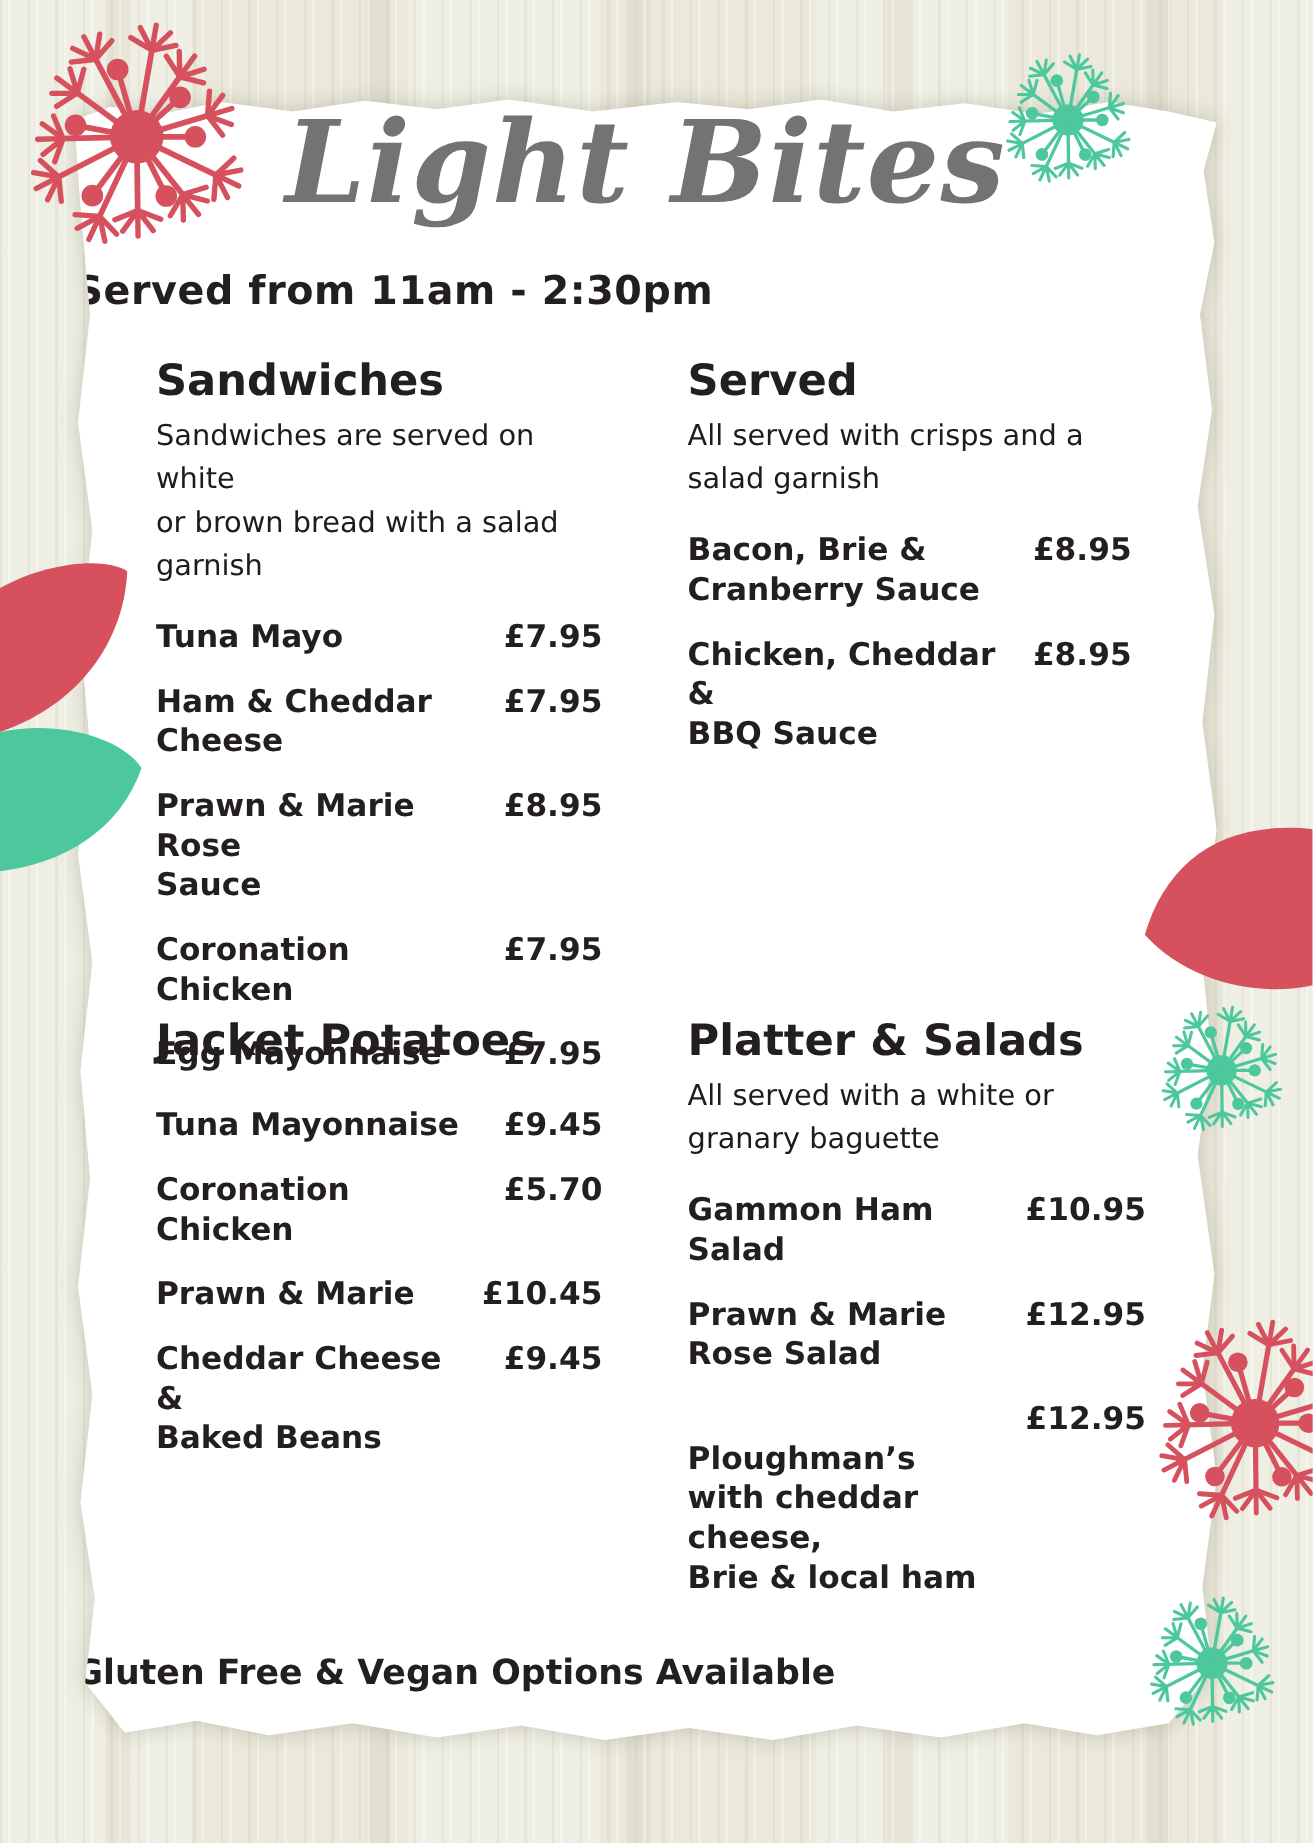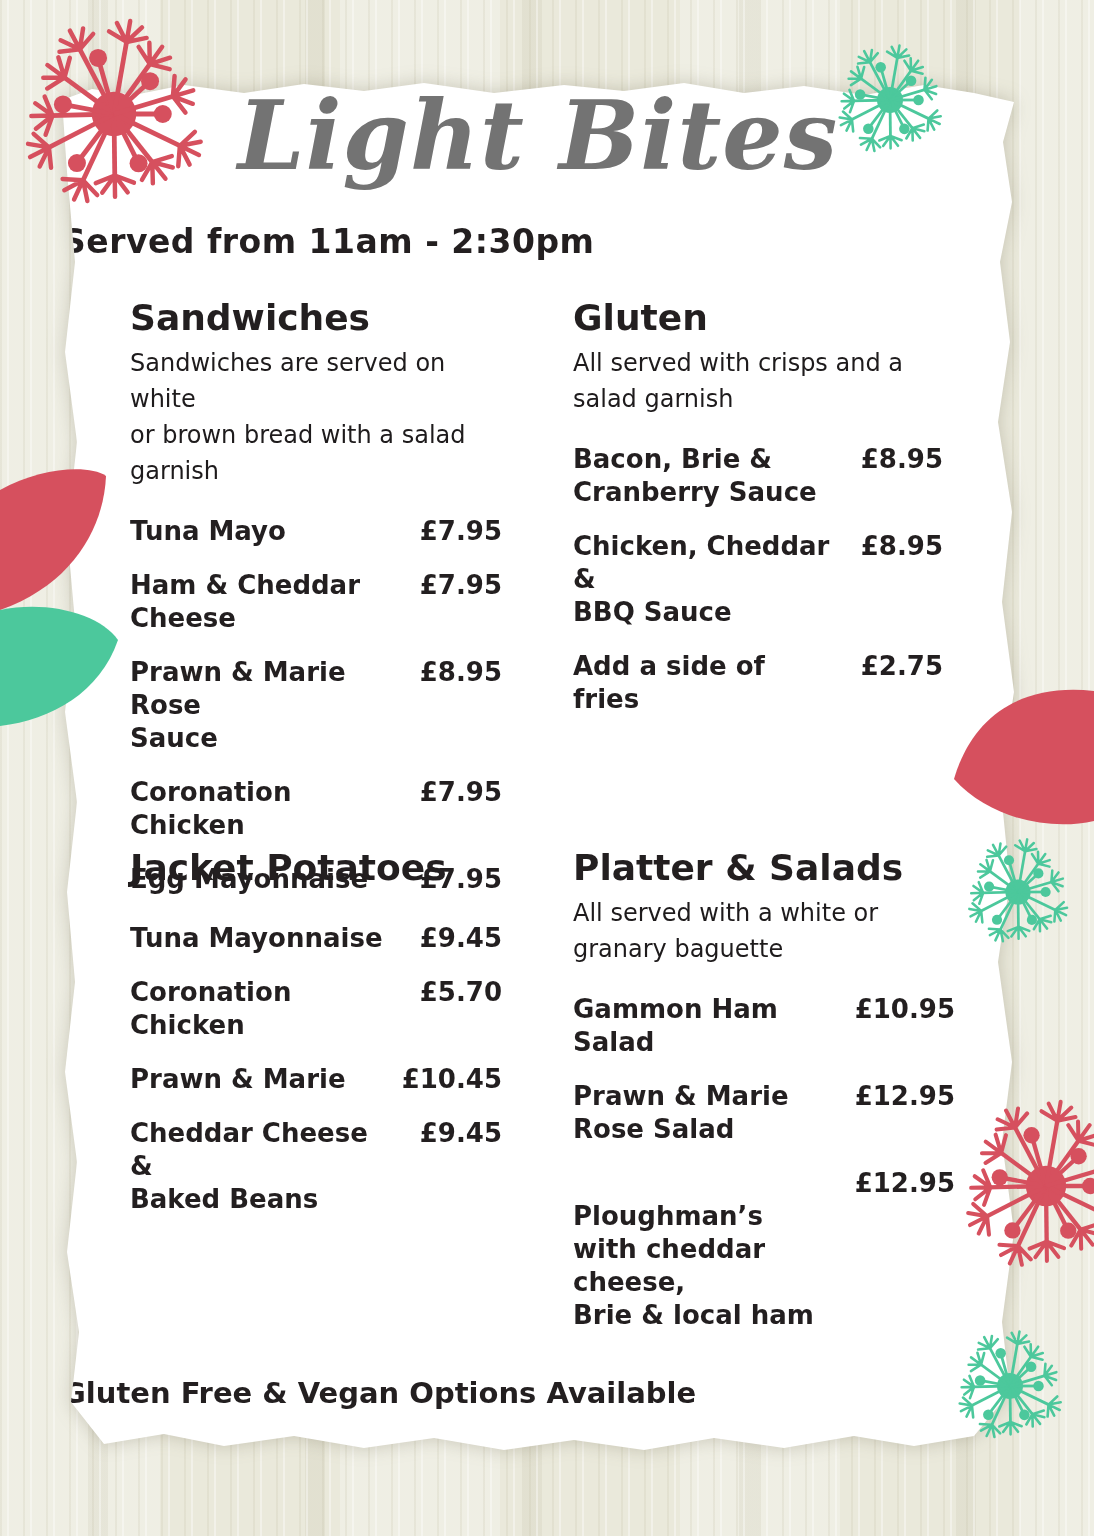--- a/index.html
+++ b/index.html
@@ -112,36 +112,32 @@
           <span class="item-name">Coronation Chicken</span>
           <span class="item-price">£7.95</span>
         </div>
         <div class="item">
           <span class="item-name">Egg Mayonnaise</span>
           <span class="item-price">£7.95</span>
         </div>
       </div>
 
       <div class="section sec-paninis">
-        <h2 class="section-title">Gluten</h2>
+        <h2 class="section-title">Served</h2>
         <p class="section-note">All served with crisps and a
 salad garnish</p>
         <div class="item">
           <span class="item-name">Bacon, Brie &amp;
 Cranberry Sauce</span>
           <span class="item-price">£8.95</span>
         </div>
         <div class="item">
           <span class="item-name">Chicken, Cheddar &amp;
 BBQ Sauce</span>
           <span class="item-price">£8.95</span>
-        </div>
-        <div class="item">
-          <span class="item-name">Add a side of fries</span>
-          <span class="item-price">£2.75</span>
         </div>
       </div>
 
       <div class="section sec-jackets">
         <h2 class="section-title no-note" style="margin-bottom:34px;">Jacket Potatoes</h2>
         <div class="item">
           <span class="item-name">Tuna Mayonnaise</span>
           <span class="item-price">£9.45</span>
         </div>
         <div class="item">

